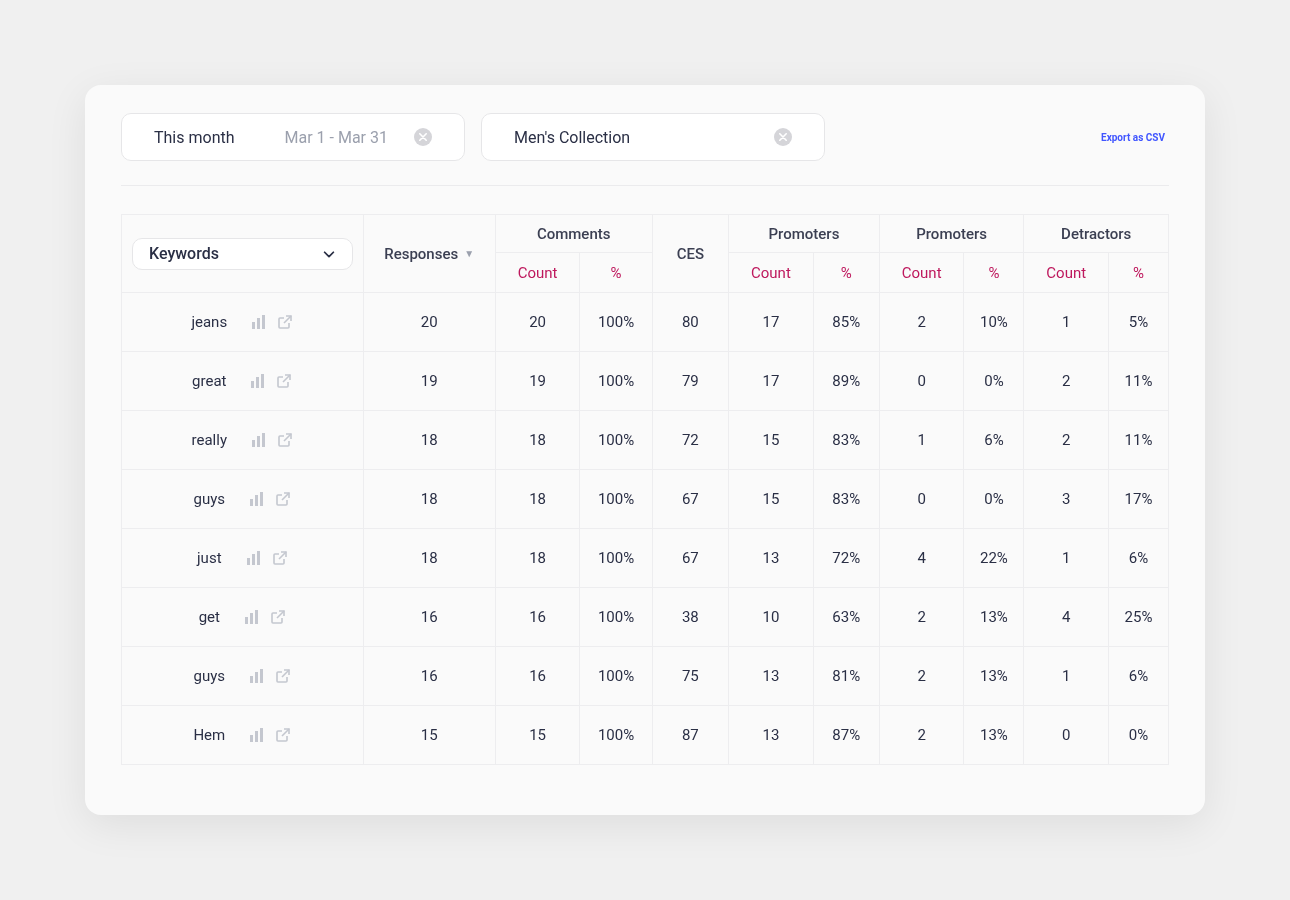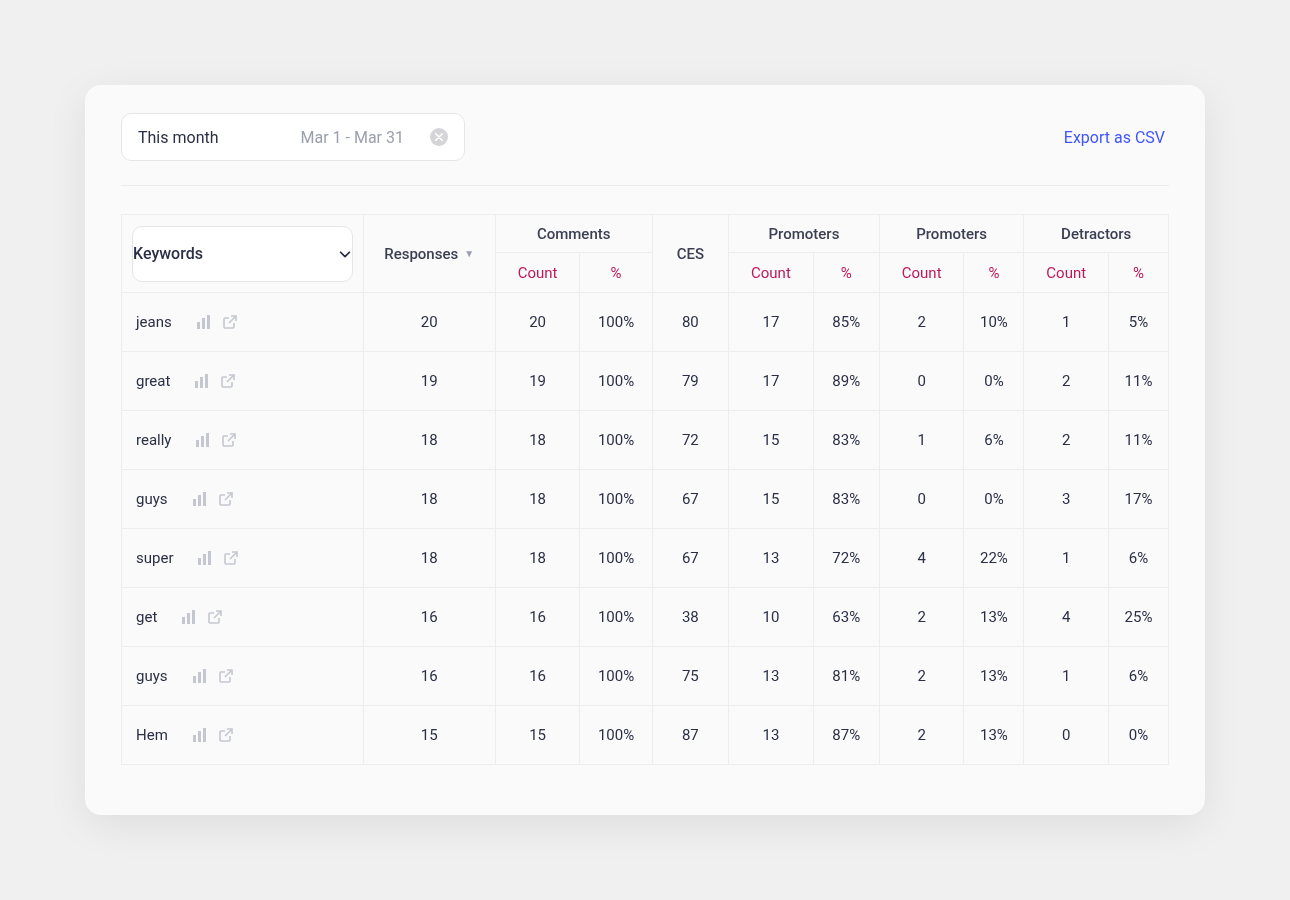--- a/index.html
+++ b/index.html
@@ -26,40 +26,40 @@
   padding: 28px 36px 24px 36px;
   gap: 16px;
 }
 .pill {
   background: #fff;
   border: 1px solid #e6e6e8;
   border-radius: 10px;
   height: 48px;
   display: flex;
   align-items: center;
-  padding: 0 16px;
+  padding: 0 32px;
   font-size: 16px;
   color: #2a2f45;
 }
 .date-pill { width: 344px; justify-content: space-between; }
 .date-pill .label { color: #2a2f45; }
 .date-pill .range { color: #9ba0ad; display: flex; align-items: center; gap: 26px; }
 .filter-pill { width: 344px; justify-content: space-between; }
 .filter-pill .label { color: #2a2f45; }
 .clear-btn {
   width: 18px; height: 18px; border-radius: 50%;
   background: #d5d5d9; display: flex; align-items: center; justify-content: center;
   cursor: pointer; flex-shrink: 0;
 }
 .clear-btn svg { width: 8px; height: 8px; }
 .spacer { flex: 1; }
 .export-link {
   color: #4055ff;
-  font-size: 16px;
-  font-weight: 400;
+  font-size: 10px;
+  font-weight: 700;
   cursor: pointer;
   padding-right: 4px;
 }
 .divider {
   height: 1px;
   background: #ebebed;
   margin: 0 36px;
 }
 .table-wrap {
   padding: 28px 36px 0 36px;
@@ -84,40 +84,40 @@
   height: 38px;
 }
 th.sub-h { height: 40px; font-weight: 400; color: #be185d; }
 .kw-header-cell {
   padding: 10px;
 }
 .kw-select {
   background: #fff;
   border: 1px solid #e6e6e8;
   border-radius: 10px;
-  height: 56px;
+  height: 32px;
   display: flex;
   align-items: center;
   justify-content: space-between;
-  padding: 0 0;
+  padding: 0 16px;
   font-size: 16px;
   color: #2a2f45;
   cursor: pointer;
 }
 .resp-head { display: inline-flex; align-items: center; gap: 6px; justify-content: flex-end;}
 .sort-caret { color: #9ba0ad; font-size: 10px; }
 td { height: 59px; }
 td.kw-cell {
   text-align: left;
   padding: 0 14px;
 }
 .kw-row {
   display: flex;
   align-items: center;
-  justify-content: flex-start;
+  justify-content: center;
   width: 100%;
   gap: 24px;
 }
 .kw-text { color: #2a2f45; }
 .kw-icons { display: flex; gap: 10px; color: #c4c7cf; }
 .kw-icons .ic { width: 16px; height: 16px; cursor: pointer; }
 col.kw   { width: 234px; }
 col.resp { width: 128px; }
 col.cnt  { width: 82px; }
 col.pct  { width: 70px; }
@@ -138,20 +138,28 @@
   <div class="toolbar">
     <div class="pill date-pill">
       <span class="label">This month</span>
       <span class="range">
         <span>Mar 1 - Mar 31</span>
         <span class="clear-btn">
           <svg viewBox="0 0 10 10">
               <path d="M1 1 L9 9 M9 1 L1 9" stroke="#fff" stroke-width="2" stroke-linecap="round"></path>
             </svg>
         </span>
+      </span>
+    </div>
+    <div class="pill filter-pill">
+      <span class="label">Men's Collection</span>
+      <span class="clear-btn">
+        <svg viewBox="0 0 10 10">
+            <path d="M1 1 L9 9 M9 1 L1 9" stroke="#fff" stroke-width="2" stroke-linecap="round"></path>
+          </svg>
       </span>
     </div>
     <div class="spacer"></div>
     <div class="export-link">Export as CSV</div>
   </div>
 
   <div class="divider"></div>
 
   <div class="table-wrap">
     <table>
@@ -314,21 +322,21 @@
             <td>15</td>
             <td>83%</td>
             <td>0</td>
             <td>0%</td>
             <td>3</td>
             <td>17%</td>
           </tr>
           <tr>
             <td class="kw-cell">
               <div class="kw-row">
-                <span class="kw-text">super</span>
+                <span class="kw-text">just</span>
                 <span class="kw-icons">
                   <span class="ic"><svg viewBox="0 0 16 16" fill="currentColor">
                       <rect x="1" y="8" width="3" height="7"></rect>
                       <rect x="6" y="4" width="3" height="11"></rect>
                       <rect x="11" y="1" width="3" height="14"></rect>
                     </svg></span>
                   <span class="ic"><svg viewBox="0 0 16 16" fill="none" stroke="currentColor" stroke-width="1.6">
                       <path d="M12 9 v4 a1 1 0 0 1 -1 1 H3 a1 1 0 0 1 -1 -1 V5 a1 1 0 0 1 1 -1 h4"></path>
                       <path d="M9 2 h5 v5"></path>
                       <path d="M14 2 L7 9"></path>

